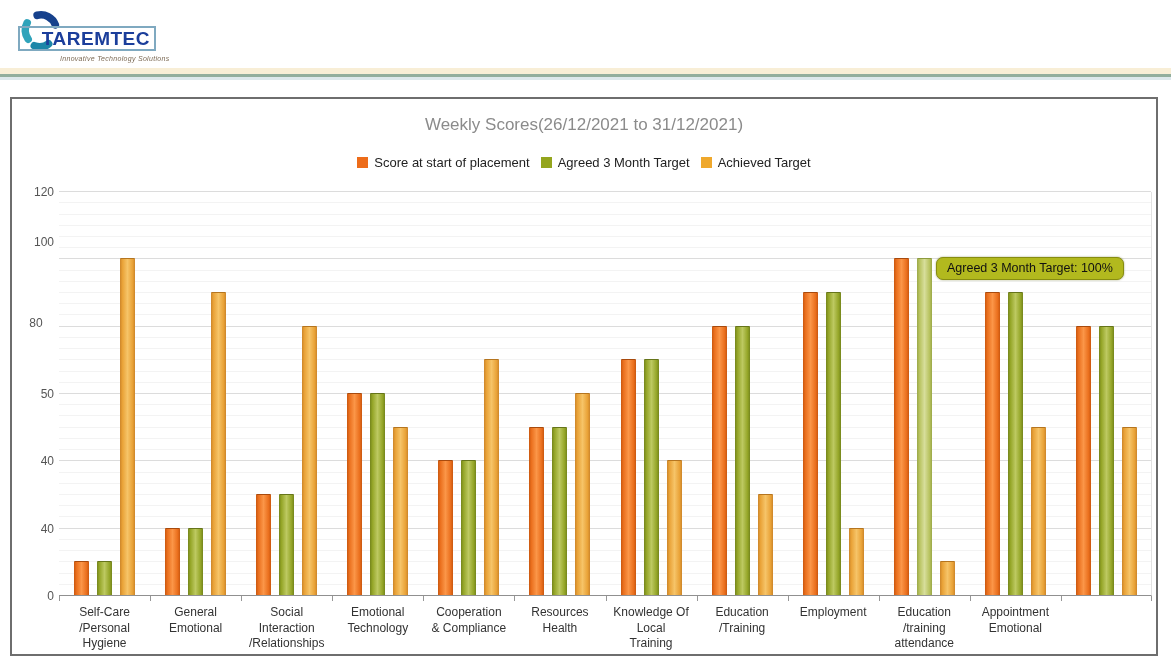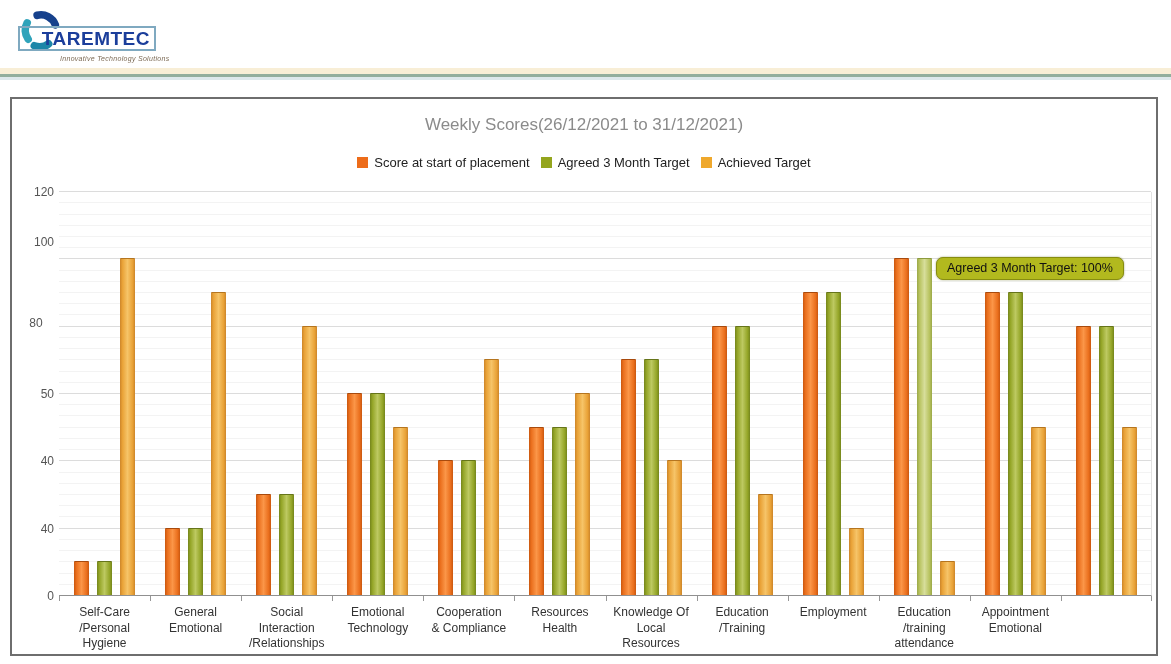--- a/index.html
+++ b/index.html
@@ -226,21 +226,21 @@
 Interaction
 /Relationships</div>
       <div class="xlabel">Emotional
 Technology</div>
       <div class="xlabel">Cooperation
 &amp; Compliance</div>
       <div class="xlabel">Resources
 Health</div>
       <div class="xlabel">Knowledge Of
 Local
-Resources</div>
+Training</div>
       <div class="xlabel">Education
 /Training</div>
       <div class="xlabel">Employment</div>
       <div class="xlabel">Education
 /training
 attendance</div>
       <div class="xlabel">Appointment
 Emotional</div>
     </div>
   <div class="tooltip">Agreed 3 Month Target: 100%</div>

